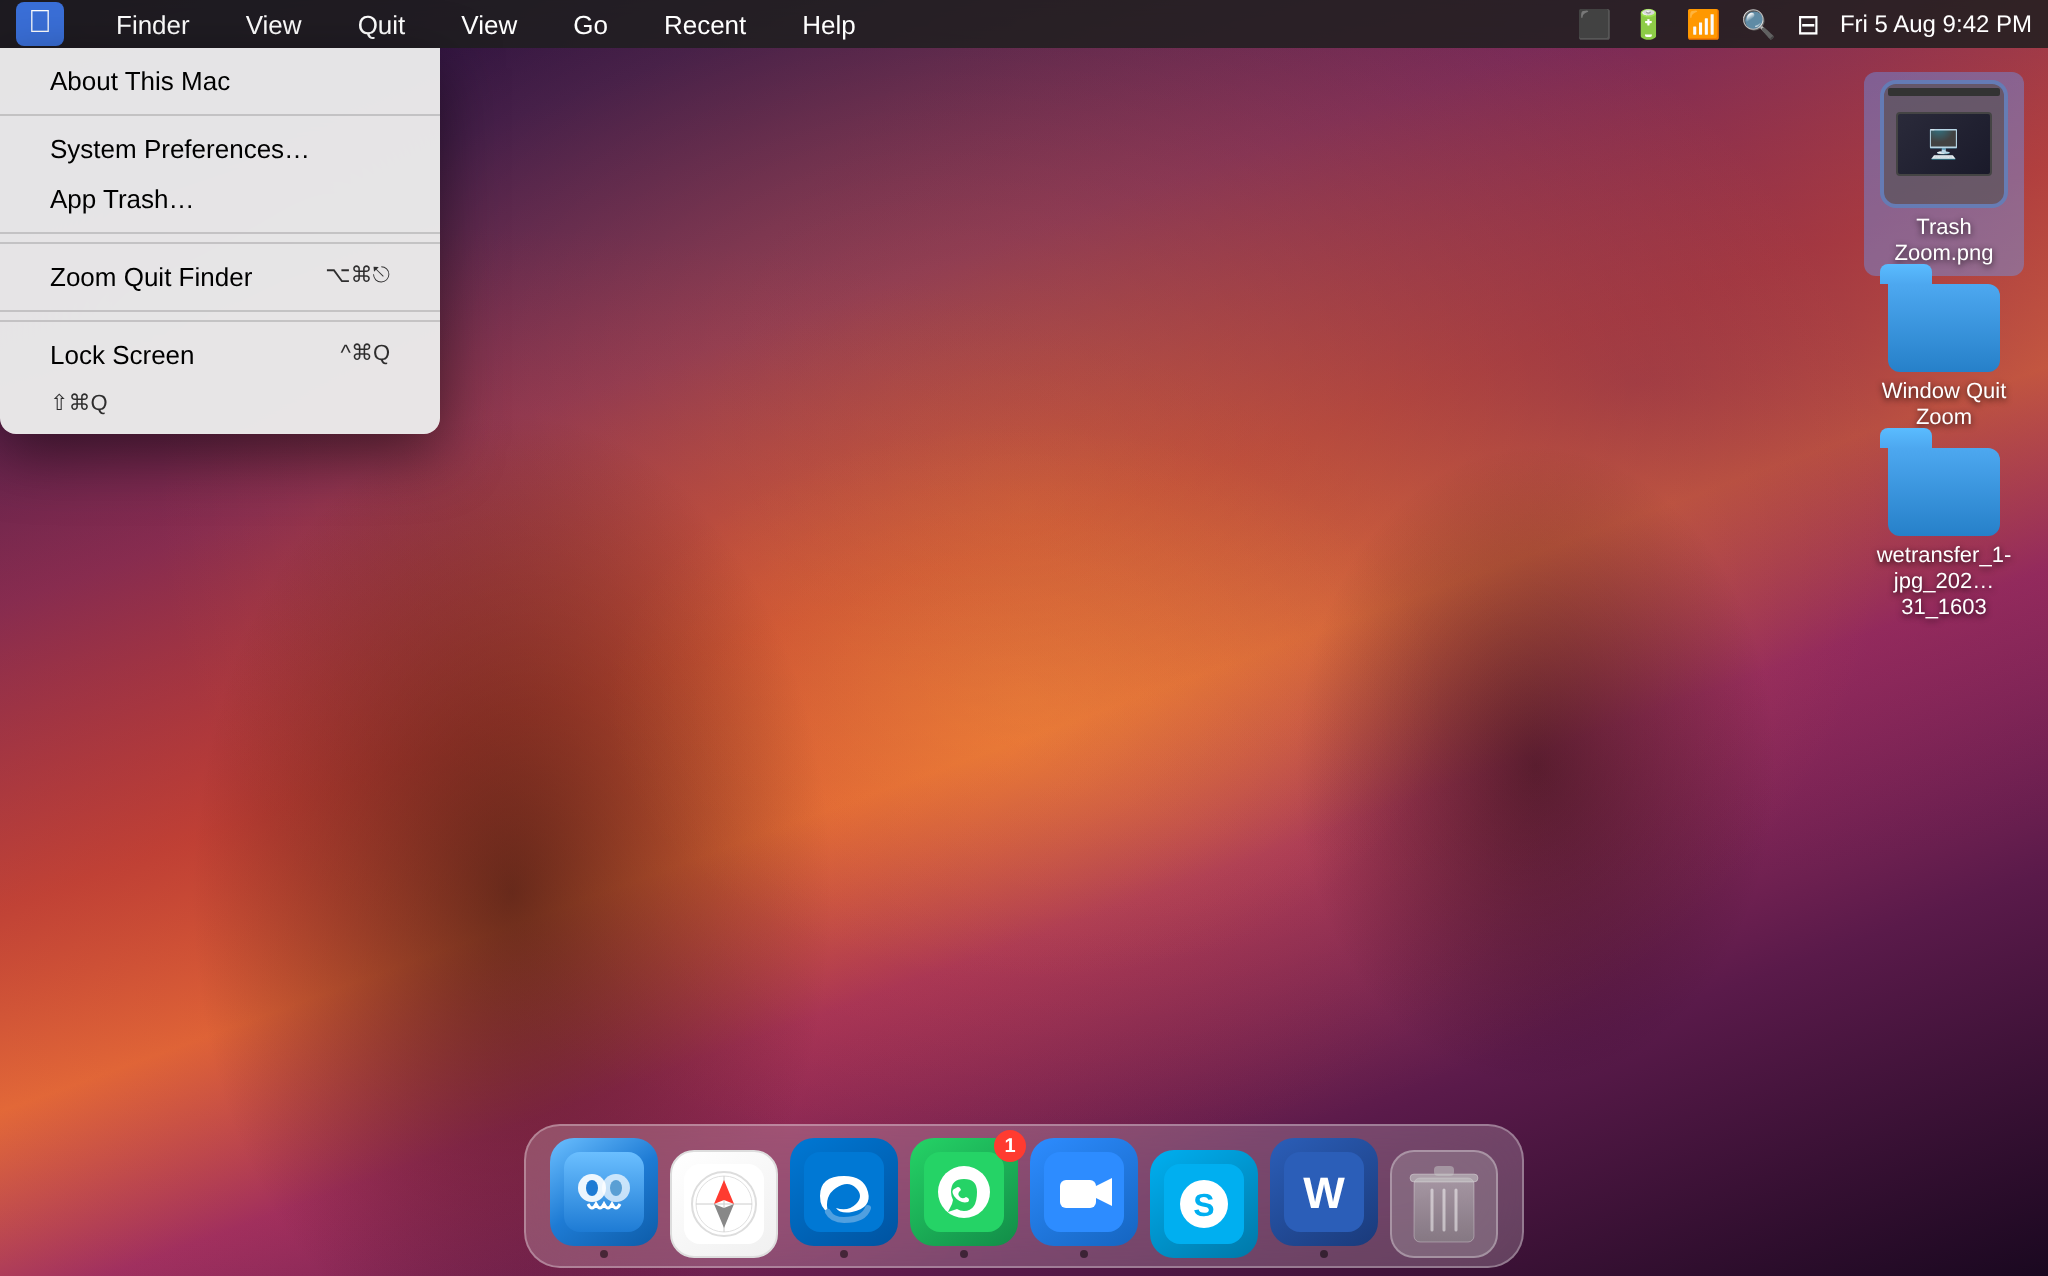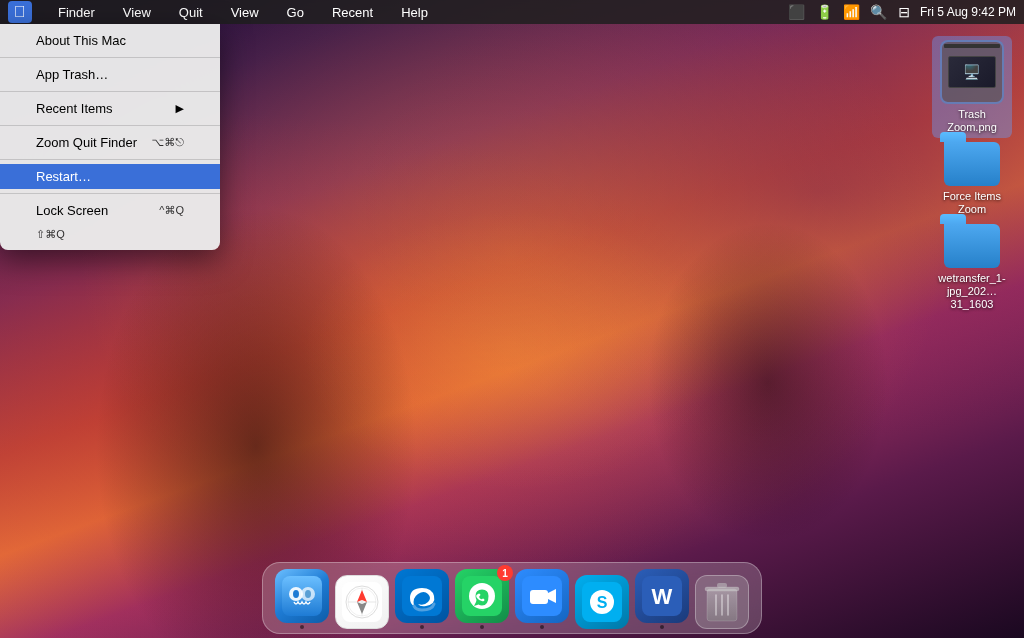--- a/index.html
+++ b/index.html
@@ -104,26 +104,26 @@
       width: 220px;
       background: rgba(235, 235, 235, 0.97);
       backdrop-filter: blur(30px);
       border-radius: 0 0 8px 8px;
       box-shadow: 0 10px 30px rgba(0,0,0,0.5);
       z-index: 2000;
       padding: 4px 0;
     }
 
     .menu-item {
-      padding: 5px 36px;
+      padding: 5px 25px;
       font-size: 13px;
       color: #000;
       cursor: pointer;
       display: flex;
-      align-items: center;
+      align-items: flex-start;
       justify-content: space-between;
       position: relative;
     }
 
     .menu-item.highlighted {
       background: #3a6fd8;
       color: white;
     }
 
     .menu-separator {
@@ -367,36 +367,32 @@
       <span>Fri 5 Aug  9:42 PM</span>
     </div>
   </div>
 
   <div id="apple-menu">
     <div class="menu-item">
       <span>About This Mac</span>
     </div>
     <div class="menu-separator"></div>
     <div class="menu-item">
+      <span>System Preferences…</span>
+    </div>
+    <div class="menu-item">
       <span>App Trash…</span>
     </div>
     <div class="menu-separator"></div>
-    <div class="menu-item">
-      <span>Recent Items</span>
-      <span class="menu-item-arrow">▶</span>
-    </div>
     <div class="menu-separator"></div>
     <div class="menu-item">
       <span>Zoom Quit Finder</span>
       <span class="menu-item-shortcut">⌥⌘⎋</span>
     </div>
     <div class="menu-separator"></div>
-    <div class="menu-item highlighted">
-      <span>Restart…</span>
-    </div>
     <div class="menu-separator"></div>
     <div class="menu-item">
       <span>Lock Screen</span>
       <span class="menu-item-shortcut">^⌘Q</span>
     </div>
     <div class="menu-item">
       <span class="menu-item-shortcut">⇧⌘Q</span>
     </div>
   </div>
 
@@ -408,21 +404,21 @@
       <div class="screenshot-mini-bar"></div>
     </div>
     <span class="icon-label">Trash Zoom.png</span>
   </div>
 
   <div class="desktop-icon" style="position:absolute; top:118px; right:12px; width:80px;">
     <div class="folder-icon-img">
       <div class="folder-tab"></div>
       <div class="folder-body"></div>
     </div>
-    <span class="icon-label">Force Items Zoom</span>
+    <span class="icon-label">Window Quit Zoom</span>
   </div>
 
   <div class="desktop-icon" style="position:absolute; top:200px; right:12px; width:80px;justify-content:flex-end;">
     <div class="folder-icon-img">
       <div class="folder-tab"></div>
       <div class="folder-body"></div>
     </div>
     <span class="icon-label">wetransfer_1-jpg_202…31_1603</span>
   </div>
 

